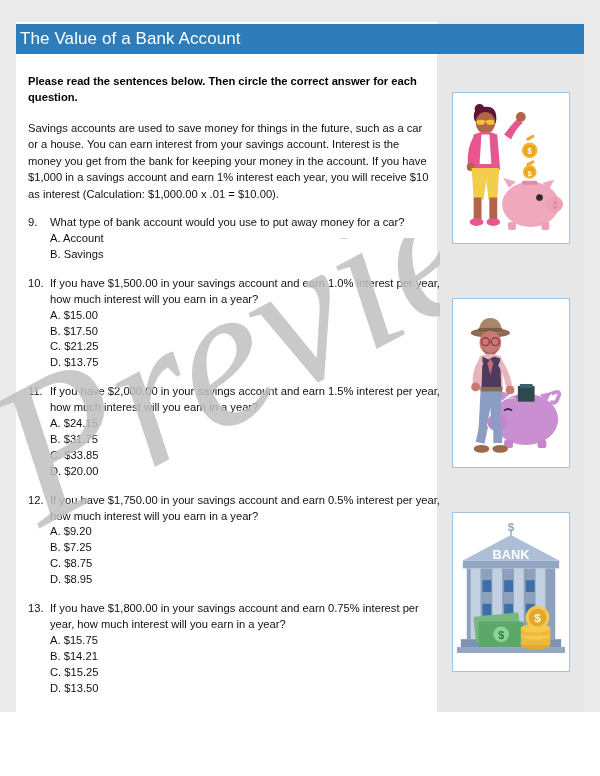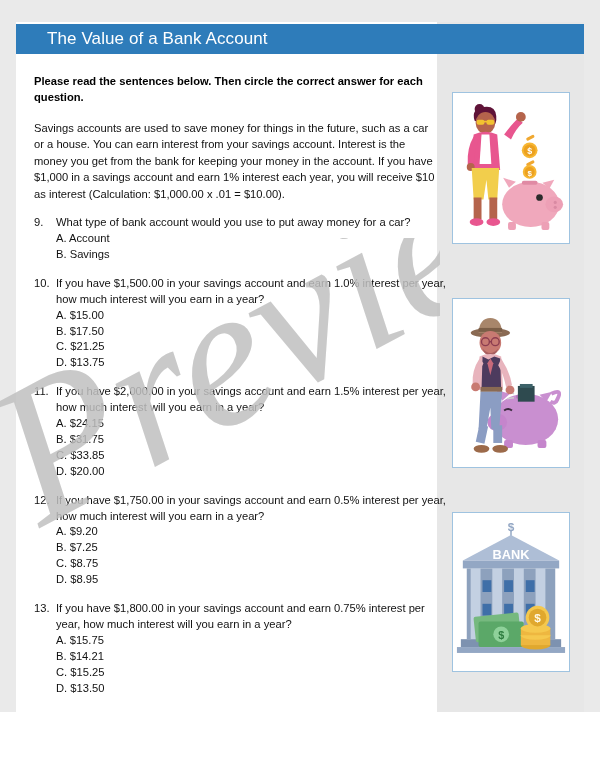--- a/index.html
+++ b/index.html
@@ -46,28 +46,28 @@
     width: 568px; height: 30px;
     background: #2e7cba;
     display: flex;
     align-items: center;
   }
   .title-bar .title-text {
     color: #ffffff;
     font-size: 17px;
     font-weight: normal;
     letter-spacing: 0.1px;
-    padding-left: 31px;
+    padding-left: 4px;
   }
 
   .content {
     position: absolute;
-    left: 32px; top: 60px;
+    left: 16px; top: 60px;
     width: 415px;
-    padding-left: 2px;
+    padding-left: 12px;
   }
   .instructions {
     font-size: 11.2px;
     font-weight: bold;
     color: #000;
     line-height: 1.42;
     margin-top: 14px;
     width: 400px;
   }
   .intro {

